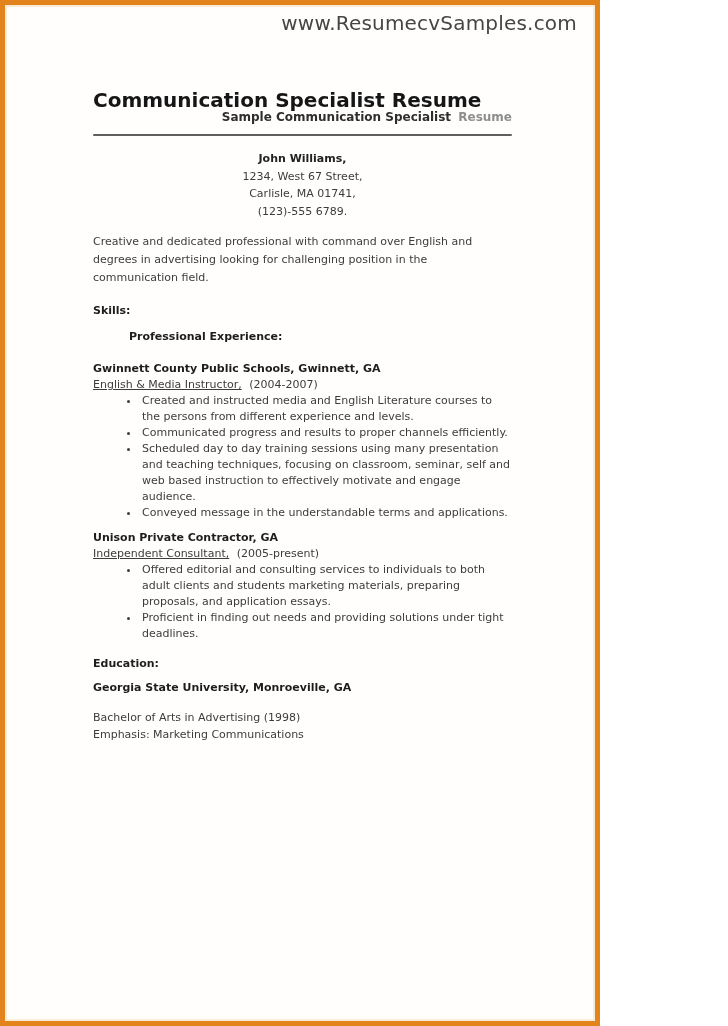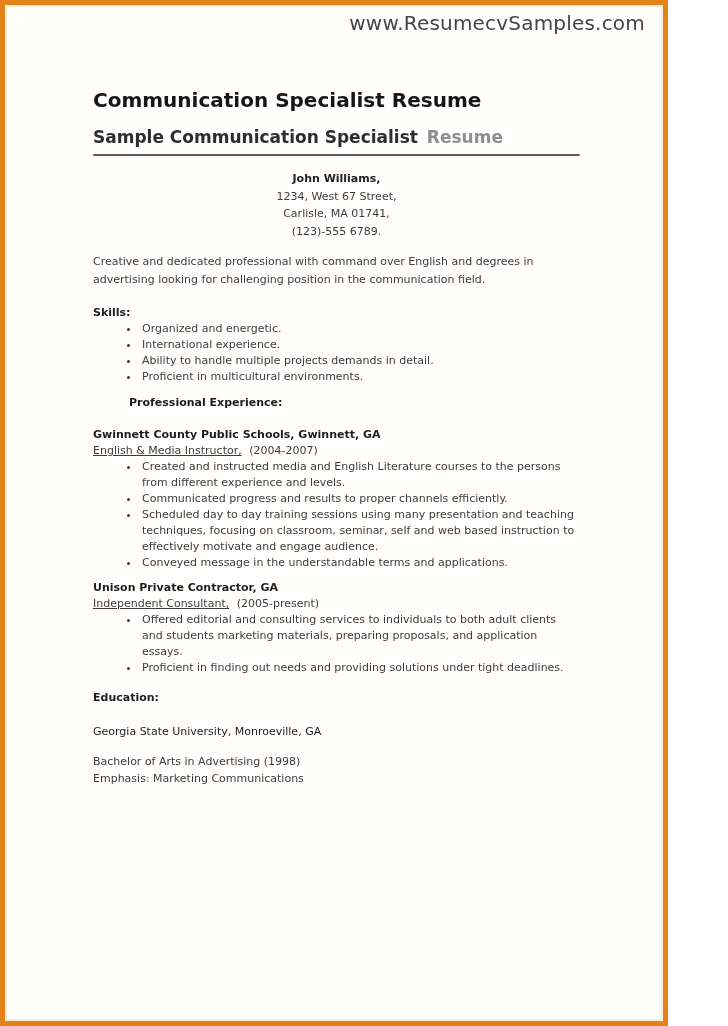--- a/index.html
+++ b/index.html
@@ -2,21 +2,21 @@
 <html><head>
 <meta charset="utf-8">
 <style>
   * { margin: 0; padding: 0; box-sizing: border-box; }
   html, body { background: #ffffff; }
   body {
     width: 728px; height: 1026px;
     font-family: "DejaVu Sans", "Liberation Sans", sans-serif;
   }
   .frame {
-    width: 668px; height: 1026px;
+    width: 600px; height: 1026px;
     border: 5px solid #E2831C;
     box-shadow: inset 0 0 0 2px #FAEBD7;
     background: #fffefd;
     overflow: hidden;
   }
   .watermark {
     text-align: right;
     padding: 6px 18px 0 0;
     font-size: 20px;
     line-height: 24px;
@@ -30,23 +30,23 @@
     line-height: 16px;
   }
   .title {
     margin-top: 56px;
     font-size: 20px;
     line-height: 19px;
     font-weight: bold;
     color: #161616;
   }
   .subtitle {
-    text-align: left;
-    margin-top: 20px;
-    font-size: 17px;
+    text-align: right;
+    margin-top: 0;
+    font-size: 12px;
     line-height: 14px;
     font-weight: bold;
     color: #2e2e2e;
   }
   .subtitle .light { color: #8e8e8e; margin-left: 3px; }
   hr.rule {
     border: none;
     border-top: 2px solid #5f5f5f;
     border-radius: 2px;
     margin-top: 10px;
@@ -70,21 +70,21 @@
   ul.bullets li { padding-left: 2px; }
   .skills-list { margin-top: 14px; }
   .experience-heading { margin-top: 10px; margin-left: 36px; }
   .employer-line { margin-top: 16px; font-weight: bold; color: #1d1d1d; }
   .role-line .role { text-decoration: underline; }
   .role-line .dates { margin-left: 4px; }
   .job1-bullets { margin-top: 12px; max-width: 560px; }
   .employer2-line { margin-top: 9px; }
   .job2-bullets { margin-top: 13px; max-width: 560px; }
   .education-heading { margin-top: 14px; }
-  .school-line { margin-top: 18px; font-weight: normal; color: #1d1d1d; }
+  .school-line { margin-top: 8px; font-weight: bold; color: #1d1d1d; }
   .degrees { margin-top: 13px; line-height: 17px; }
 </style>
 </head>
 <body>
 
 <div class="frame">
 
   <div class="watermark">www.ResumecvSamples.com</div>
 
   <div class="doc">
@@ -101,26 +101,20 @@
     <div class="contact">
       <div class="name">John Williams,</div>
       <div>1234, West 67 Street,</div>
       <div>Carlisle, MA 01741,</div>
       <div>(123)-555 6789.</div>
     </div>
 
     <p class="objective-text">Creative and dedicated professional with command over English and degrees in advertising looking for challenging position in the communication field.</p>
 
     <div class="sec-heading skills-heading">Skills:</div>
-    <ul class="bullets skills-list">
-      <li>Organized and energetic.</li>
-      <li>International experience.</li>
-      <li>Ability to handle multiple projects demands in detail.</li>
-      <li>Proficient in multicultural environments.</li>
-    </ul>
 
     <div class="sec-heading experience-heading">Professional Experience:</div>
 
     <div class="employer-line">Gwinnett County Public Schools, Gwinnett, GA</div>
     <div class="role-line">
       <span class="role">English &amp; Media Instructor,</span>
       <span class="dates">(2004-2007)</span>
     </div>
     <ul class="bullets job1-bullets">
       <li>Created and instructed media and English Literature courses to the persons from different experience and levels.</li>

